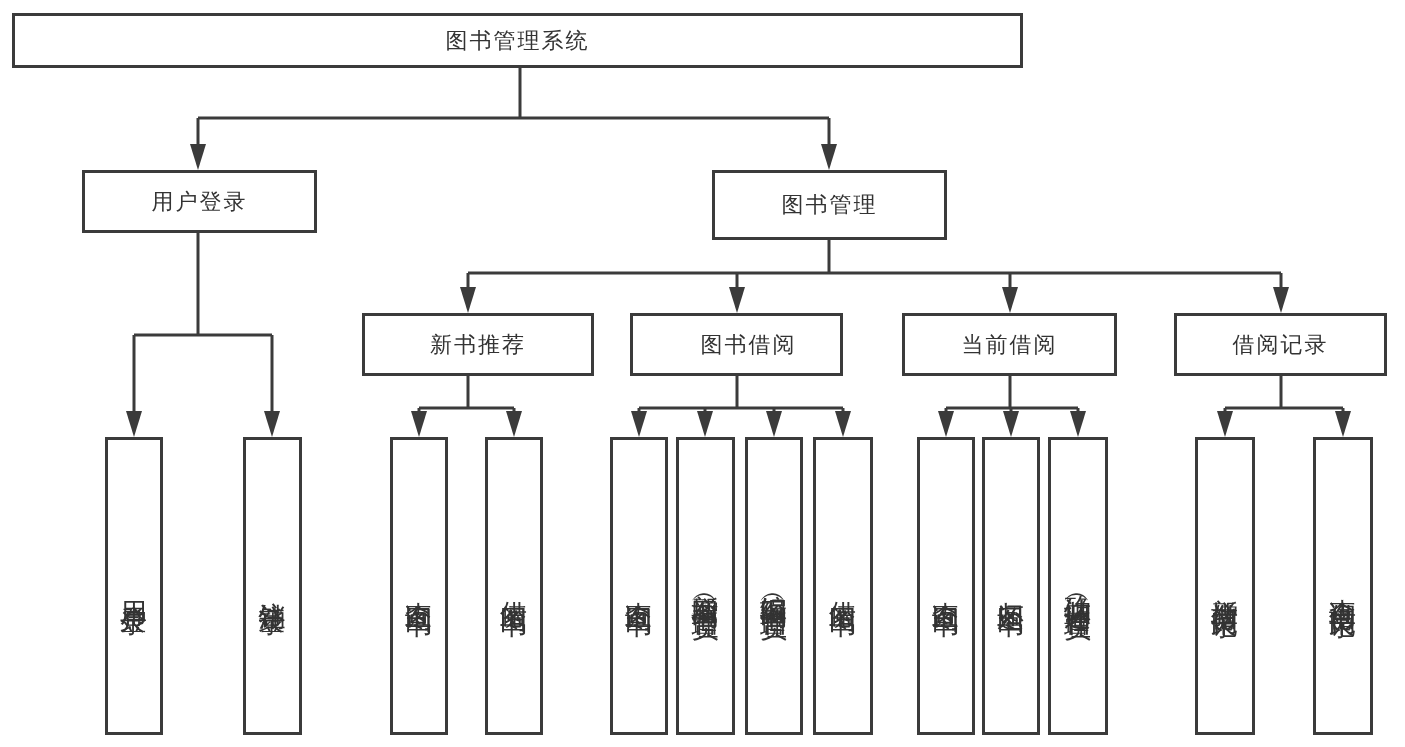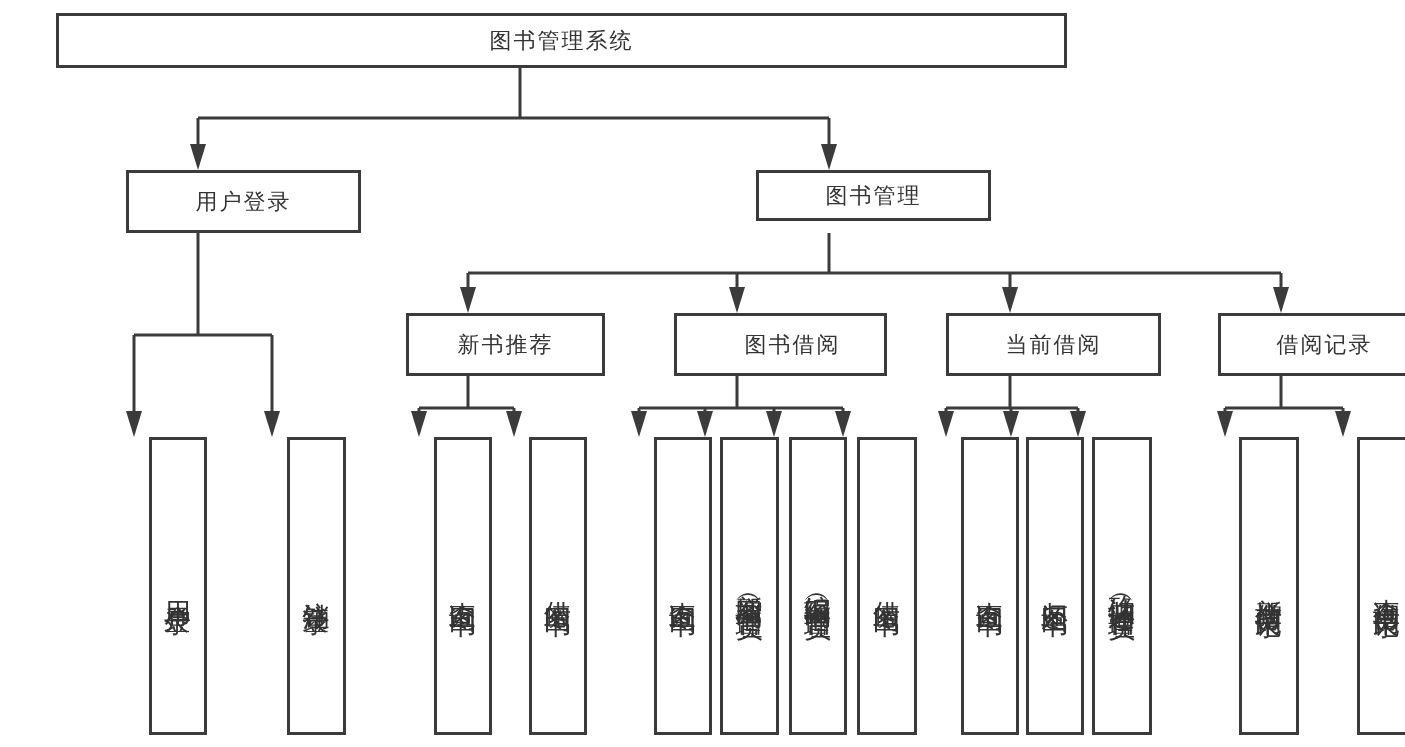--- a/index.html
+++ b/index.html
@@ -8,21 +8,21 @@
     width:1405px;height:747px;
     background:#ffffff;
     font-family:"DejaVu Sans","Liberation Sans",sans-serif;
     overflow:hidden;
   }
   #connectors{position:absolute;left:0;top:0;z-index:1;}
   .box{
     position:absolute;box-sizing:border-box;
     border:3px solid #3b3b3b;background:#ffffff;
     display:flex;align-items:center;justify-content:center;
-    color:#333333;z-index:2;margin-left:44px;
+    color:#333333;z-index:2;
   }
   .h{font-size:22px;letter-spacing:2px;white-space:nowrap;}
   .v{font-size:27px;}
   .v .vtext{
     writing-mode:vertical-rl;
     text-orientation:mixed;
     letter-spacing:3px;
     line-height:1;
   }
   .watermark{
@@ -103,25 +103,25 @@
     </g>
   </svg>
 
   <div class="box h" style="left:12px;top:13px;width:1011px;height:55px;">
     <span>图书管理系统</span>
   </div>
 
   <div class="box h" style="left:82px;top:170px;width:235px;height:63px;">
     <span>用户登录</span>
   </div>
-  <div class="box h" style="left:712px;top:170px;width:235px;height:51px;">
+  <div class="box h" style="left:712px;top:170px;width:235px;height:70px;">
     <span>图书管理</span>
   </div>
 
-  <div class="box h" style="left:362px;top:313px;width:199px;height:63px;">
+  <div class="box h" style="left:362px;top:313px;width:232px;height:63px;">
     <span>新书推荐</span>
   </div>
   <div class="box h" style="left:630px;top:313px;width:213px;height:63px;padding-left:24px;">
     <span>图书借阅</span>
   </div>
   <div class="box h" style="left:1174px;top:313px;width:213px;height:63px;">
     <span>借阅记录</span>
   </div>
   <div class="box h" style="left:902px;top:313px;width:215px;height:63px;">
     <span>当前借阅</span>

